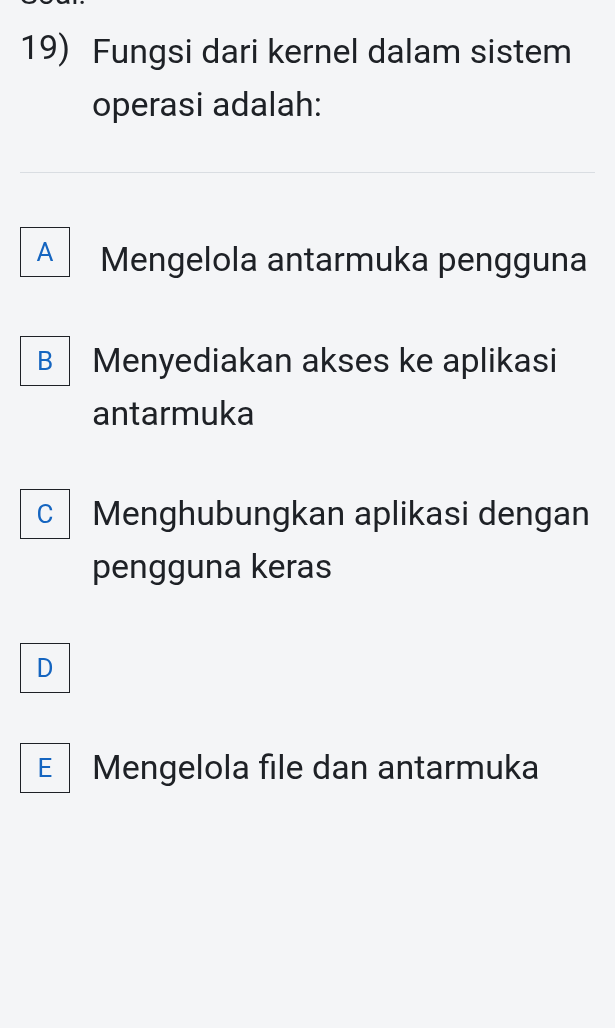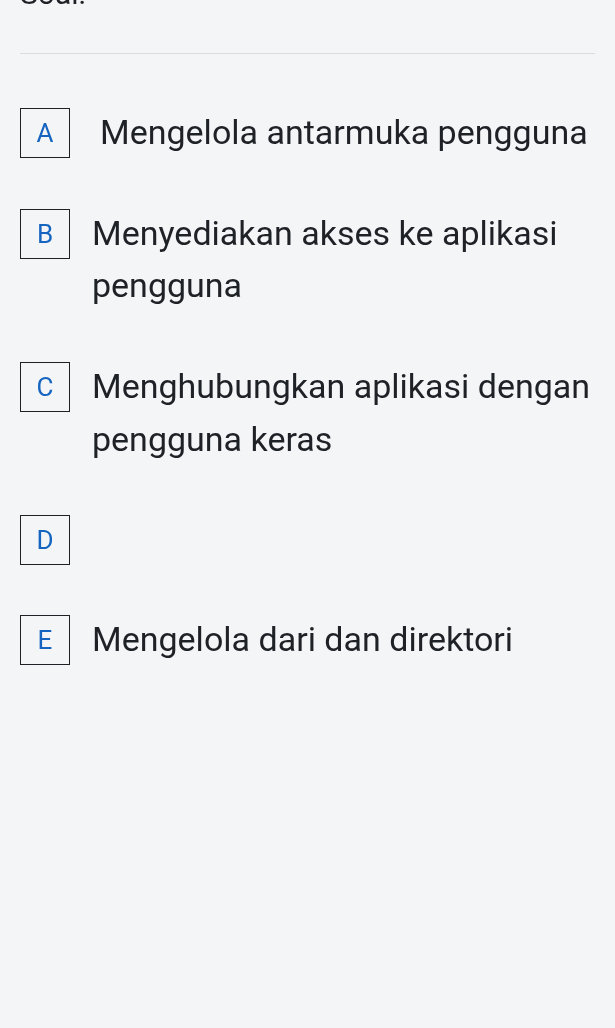--- a/index.html
+++ b/index.html
@@ -76,51 +76,56 @@
   }
   .option-text {
     font-size: 34px;
     line-height: 1.55;
     color: #1e2126;
     flex: 1;
     padding-top: 0;
   }
   .option-text.indent {
     padding-left: 8px;
+    margin-top: 8px;
   }
 </style>
 </head>
 <body>
 
 <div class="container">
   <div class="soal-label">Soal:</div>
 
+  <div class="question-row">
+    <div class="question-number">19)</div>
+    <div class="question-text">Fungsi dari kernel dalam sistem operasi adalah:</div>
+  </div>
 
   <hr class="divider">
 
   <div class="options">
 
     <div class="option-row">
       <div class="option-key">A</div>
       <div class="option-text indent"> Mengelola antarmuka pengguna</div>
     </div>
 
     <div class="option-row">
       <div class="option-key">B</div>
-      <div class="option-text">Menyediakan akses ke aplikasi pengguna</div>
+      <div class="option-text">Menyediakan akses ke aplikasi antarmuka</div>
     </div>
 
     <div class="option-row">
       <div class="option-key">C</div>
       <div class="option-text">Menghubungkan aplikasi dengan pengguna keras</div>
     </div>
 
     <div class="option-row">
       <div class="option-key">D</div>
     </div>
 
     <div class="option-row">
       <div class="option-key">E</div>
-      <div class="option-text">Mengelola dari dan direktori</div>
+      <div class="option-text">Mengelola file dan antarmuka</div>
     </div>
 
   </div>
 </div>
 
 </body></html>

